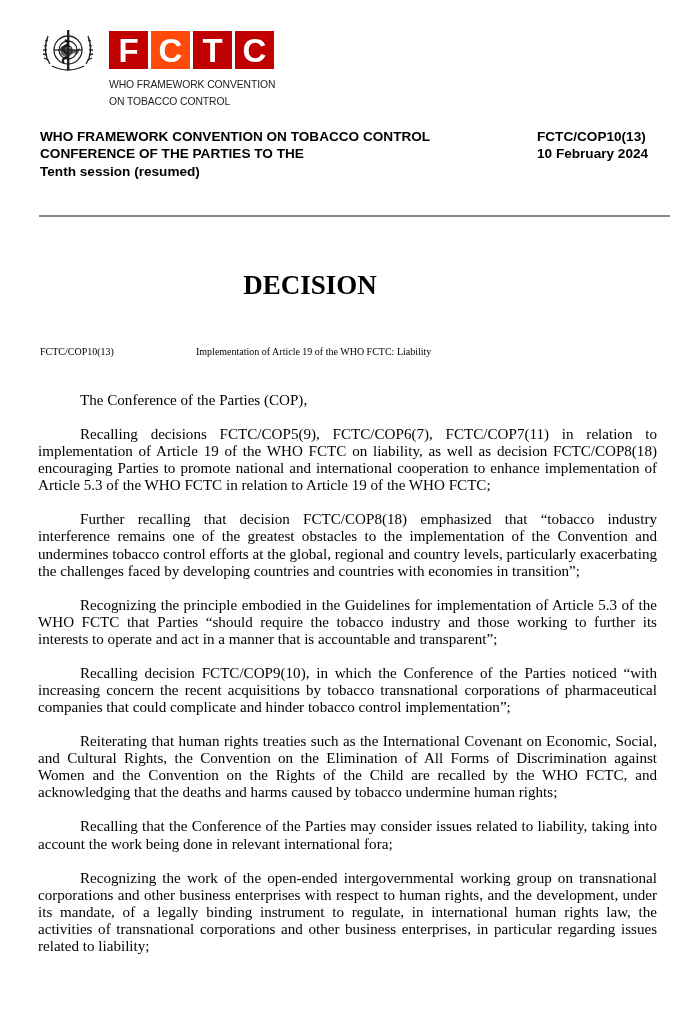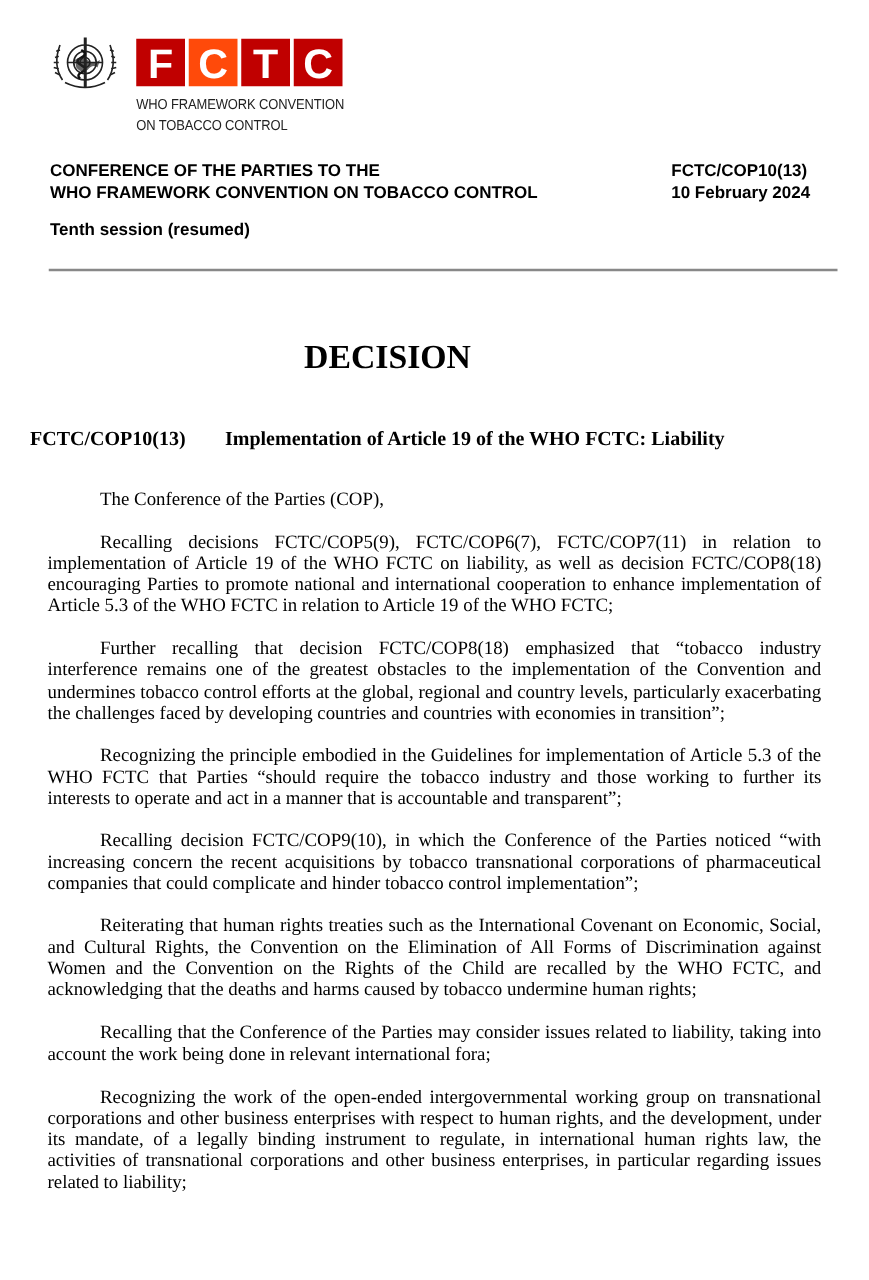--- a/index.html
+++ b/index.html
@@ -19,34 +19,34 @@
     position: absolute; left: 71px; top: 50px;
     font-family: "Liberation Sans", sans-serif; font-size: 11.5px; color: #222;
     line-height: 17px; letter-spacing: -0.1px; transform: scaleX(0.9); transform-origin: left top;
     white-space: nowrap;
   }
 
   .hdr-left {
     position: absolute; left: 40px; top: 128px;
     font-family: "Liberation Sans", sans-serif; font-weight: bold; font-size: 13.6px; line-height: 17px;
   }
-  .hdr-left .session { margin-top: 13px; }
+  .hdr-left .session { margin-top: 1px; }
   .hdr-right {
     position: absolute; left: 537px; top: 128px;
     font-family: "Liberation Sans", sans-serif; font-weight: bold; font-size: 13.6px; line-height: 17px;
   }
   .divider { position: absolute; left: 39px; top: 215px; width: 631px; height: 2px; background: #888; }
 
   .decision {
     position: absolute; left: 0; width: 620px; top: 268px; text-align: center;
     font-family: "Liberation Serif", serif; font-weight: bold; font-size: 27px; line-height: 34px;
   }
   .title-line {
-    position: absolute; left: 24px; top: 342px;
-    font-family: "Liberation Serif", serif; font-weight: bold; font-size: 16px; line-height: 19px;
+    position: absolute; left: 40px; top: 342px;
+    font-family: "Liberation Serif", serif; font-weight: normal; font-size: 10px; line-height: 19px;
     white-space: nowrap;
   }
   .title-line .code { display: inline-block; width: 156px; }
 
   .body {
     position: absolute; left: 38px; top: 392px; width: 619px;
     font-family: "Liberation Serif", serif; font-size: 15.1px; line-height: 17.05px;
     text-align: justify;
   }
   .body p { text-indent: 42px; margin-bottom: 17.1px; }
@@ -81,22 +81,22 @@
     <div class="box" style="background: rgb(192, 0, 0);">T</div>
     <div class="box" style="background: rgb(192, 0, 0);">C</div>
   </div>
   <div class="logo-sub">
     <div>WHO FRAMEWORK CONVENTION</div>
     <div>ON TOBACCO CONTROL</div>
   </div>
 </div>
 
 <div class="hdr-left">
+  <div>WHO FRAMEWORK CONVENTION ON TOBACCO CONTROL</div>
   <div>CONFERENCE OF THE PARTIES TO THE</div>
-  <div>WHO FRAMEWORK CONVENTION ON TOBACCO CONTROL</div>
   <div class="session">Tenth session (resumed)</div>
 </div>
 
 <div class="hdr-right">
   <div>FCTC/COP10(13)</div>
   <div>10 February 2024</div>
 </div>
 
 <div class="divider"></div>
 

